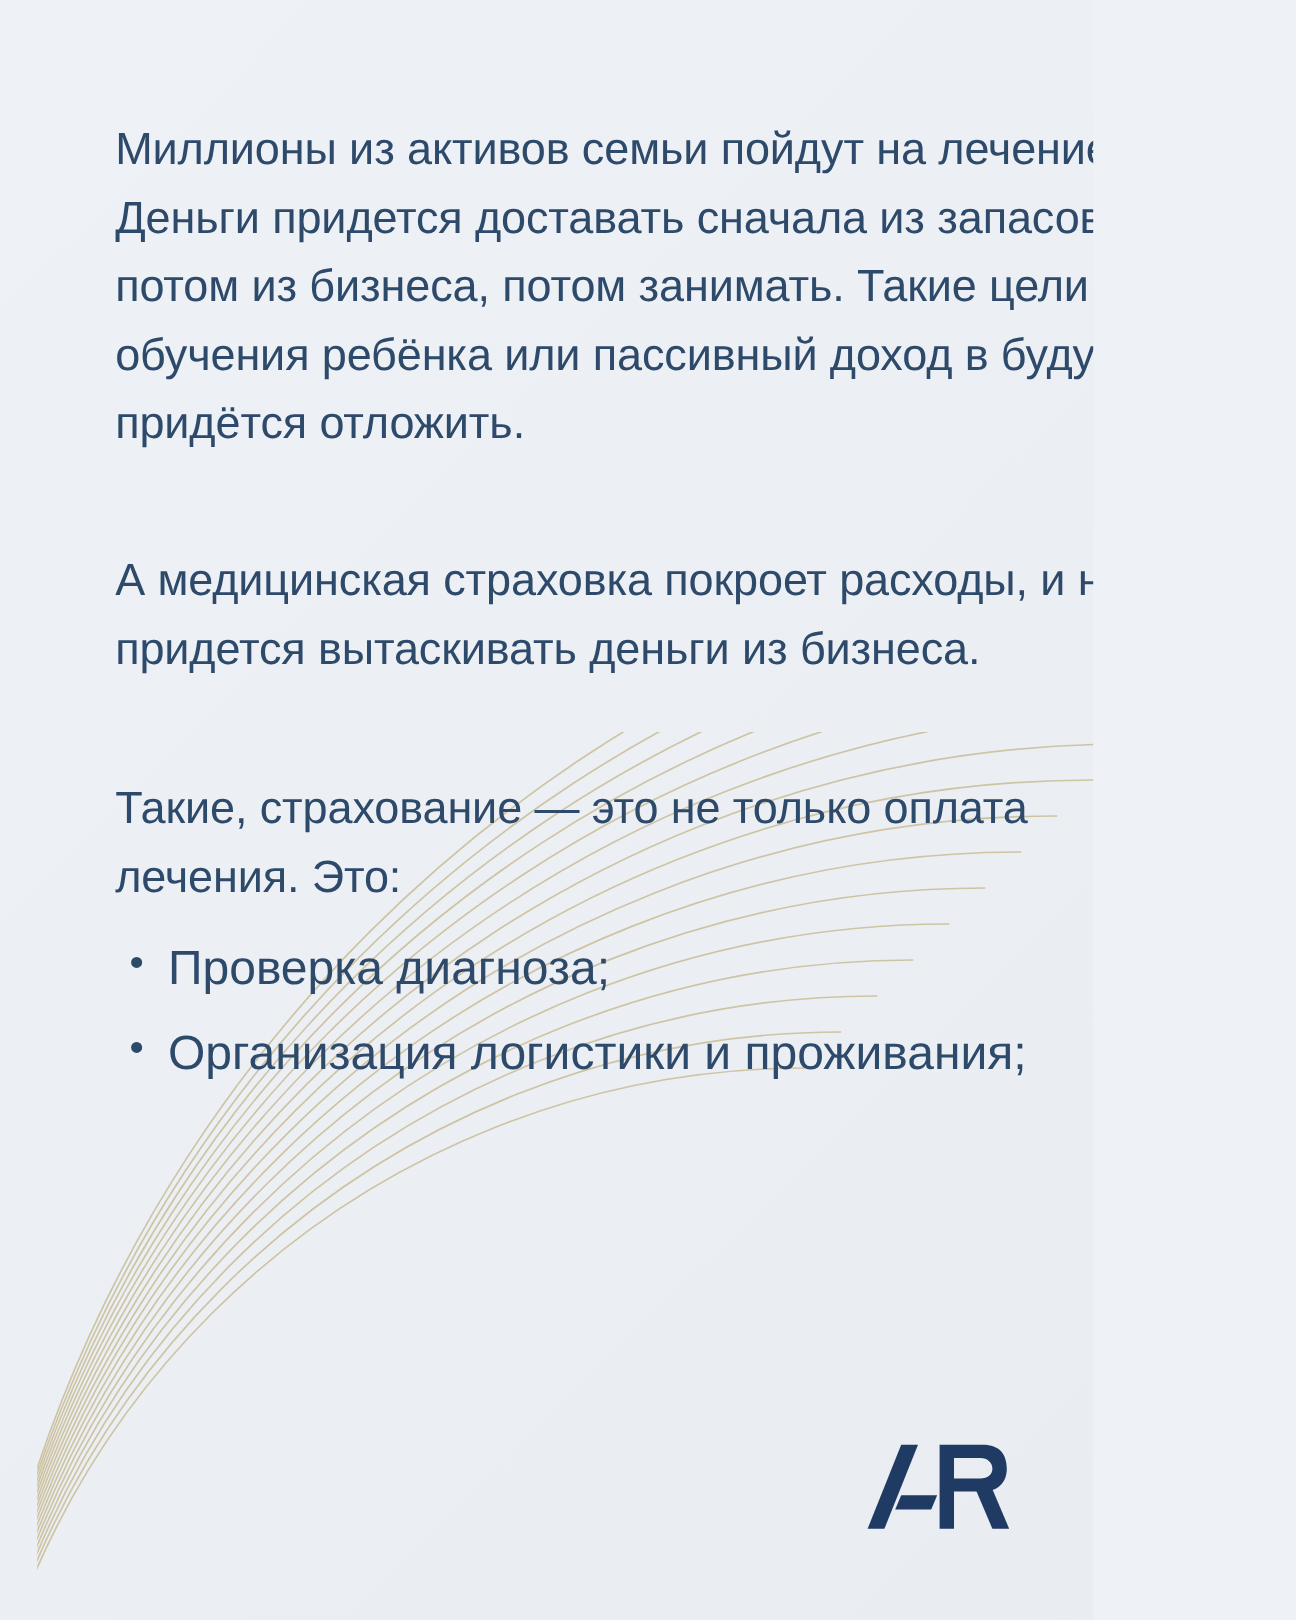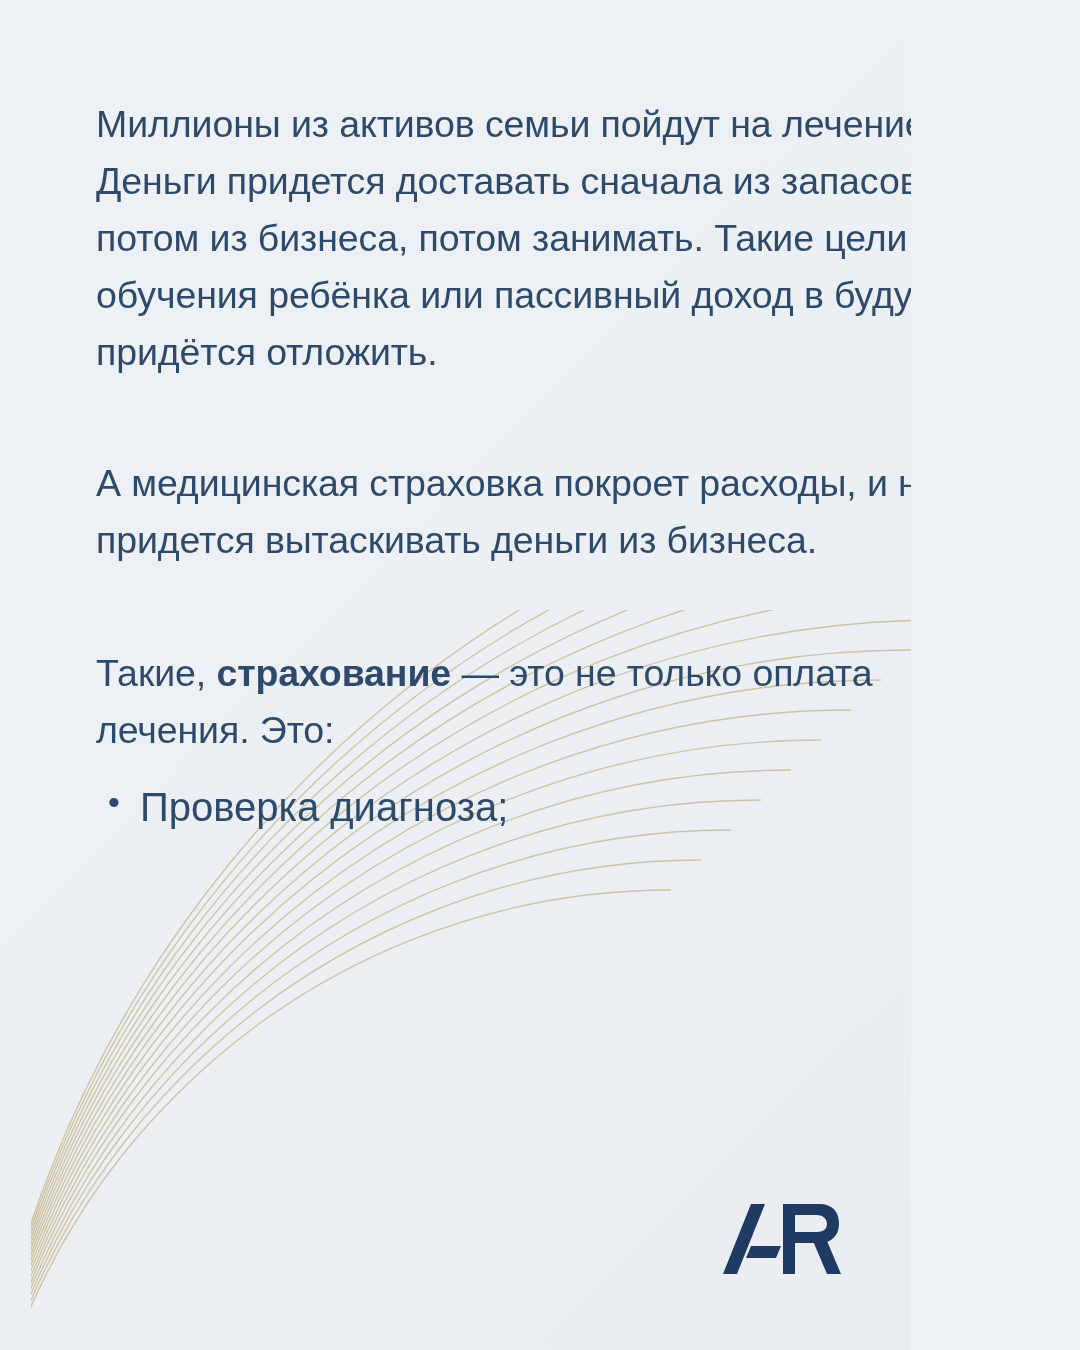--- a/index.html
+++ b/index.html
@@ -42,21 +42,21 @@
     font-size: 37.5px;
     line-height: 1.52;
     letter-spacing: -0.1px;
     margin: 0 0 0 0;
     font-weight: 400;
   }
   .para.p1 { margin-bottom: 74px; }
   .para.p2 { margin-bottom: 76px; }
   .para.p3 { margin-bottom: 18px; }
   .para b {
-    font-weight: 700;
+    font-weight: 400;
   }
   ul.bullets {
     list-style: none;
     margin: 0;
     padding: 0;
   }
   ul.bullets li {
     position: relative;
     color: #2e4a6b;
     font-size: 40px;
@@ -112,20 +112,21 @@
   <div class="content">
 
     <p class="para p1">Миллионы из активов семьи пойдут на лечение. Деньги придется доставать сначала из запасов, потом из бизнеса, потом занимать. Такие цели как обучения ребёнка или пассивный доход в будущем придётся отложить.</p>
 
     <p class="para p2">А медицинская страховка покроет расходы, и не придется вытаскивать деньги из бизнеса.</p>
 
     <p class="para p3"><span>Такие, </span><b>страхование</b><span> — это не только оплата лечения. Это:</span></p>
 
     <ul class="bullets">
       <li>Проверка диагноза;</li>
+      <li>Организация логистики и проживания;</li>
     </ul>
 
   </div>
 
   <div class="logo">
     <svg width="120" height="78" viewBox="0 0 120 78" xmlns="http://www.w3.org/2000/svg">
       <g fill="#1f3a63">
         <path d="M2 74 L30 4 L44 4 L16 74 Z"></path>
         <path d="M30 46 L60 46 L55 58 L25 58 Z"></path>
         <path d="M62 4 L74 4 L74 74 L62 74 Z"></path>

